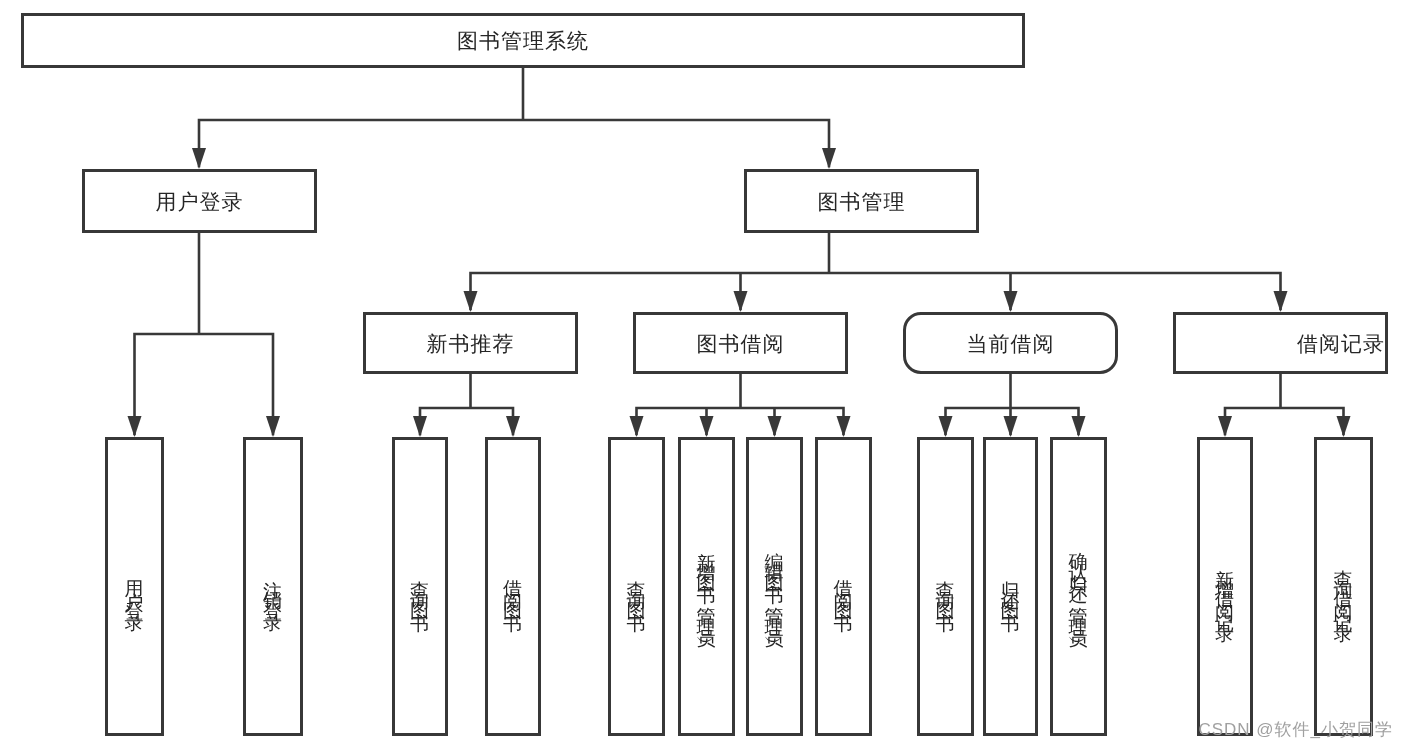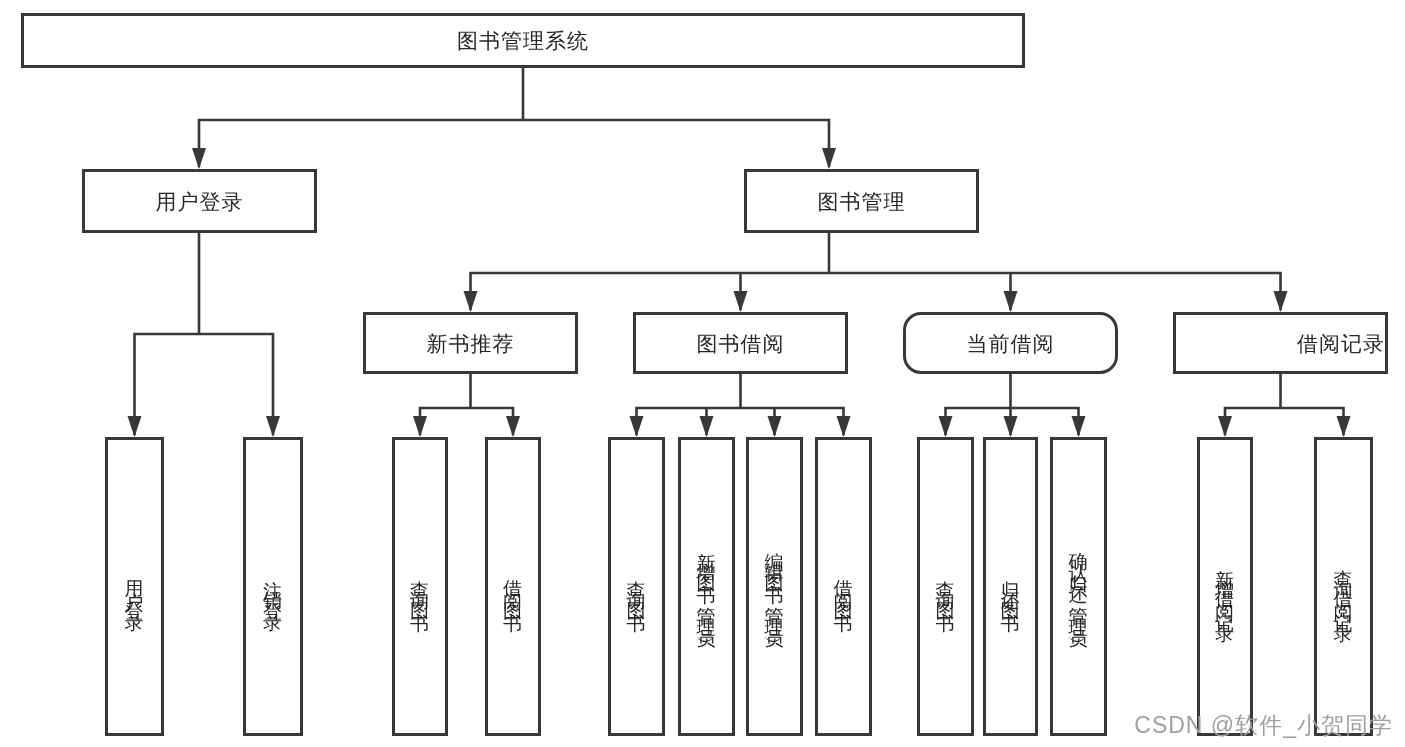--- a/index.html
+++ b/index.html
@@ -47,21 +47,21 @@
     text-orientation: mixed;
     font-size: 19px;
     letter-spacing: 11px;
     line-height: 1;
     white-space: nowrap;
   }
   #watermark {
     position: absolute;
     right: 12px;
     bottom: 6px;
-    font-size: 23px;
+    font-size: 17px;
     color: #a0a0a0;
     letter-spacing: 1px;
     z-index: 5;
     white-space: nowrap;
   }
 </style>
 </head>
 <body>
 
 <div id="canvas">

